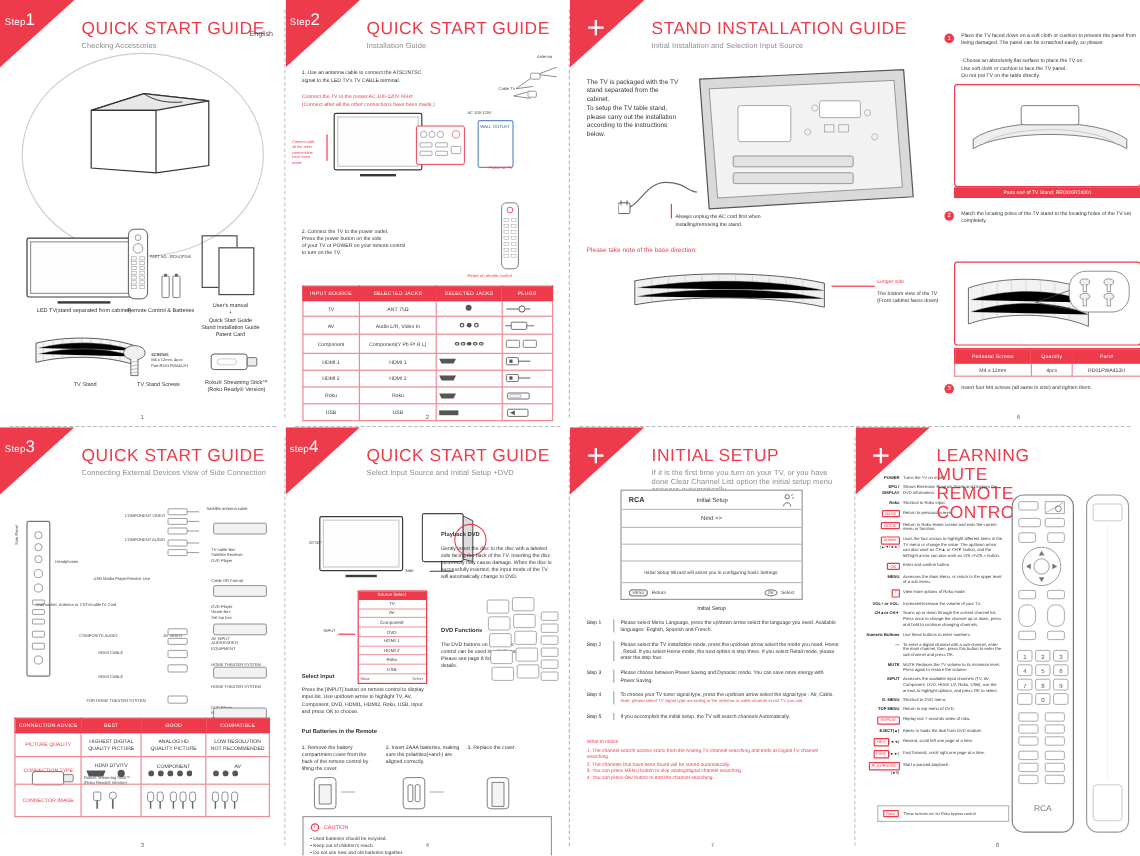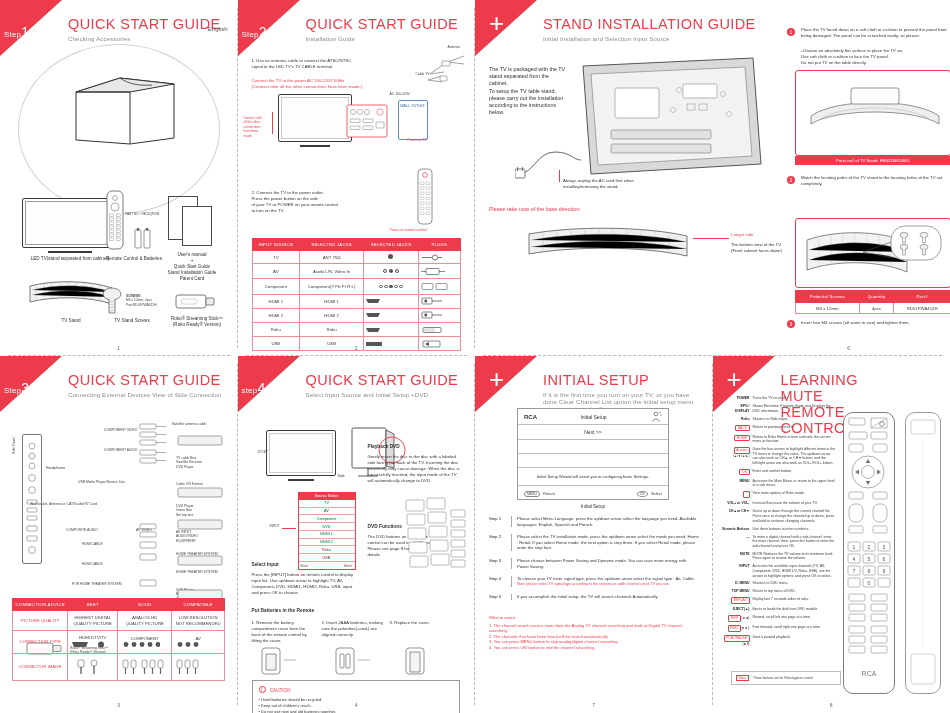--- a/index.html
+++ b/index.html
@@ -9,21 +9,21 @@
     grid-template-columns:repeat(4,237.5px); grid-template-rows:356px 357px; }
   .panel { position:relative; overflow:hidden; padding:0; }
   .panel.sep-r::after { content:""; position:absolute; right:0; top:8px; bottom:8px;
     border-right:1px dashed #b9b9b9; }
   .panel.sep-b::before { content:""; position:absolute; left:8px; right:8px; bottom:0;
     border-bottom:1px dashed #b9b9b9; }
 
   
   .corner { position:absolute; left:0; top:0; width:0; height:0;
     border-top:56px solid #ee3b4b; border-right:62px solid transparent; }
-  .corner-step { position:absolute; left:4px; top:24px; color:#fff;
+  .corner-step { position:absolute; left:4px; top:8px; color:#fff;
     font-size:8px; letter-spacing:.2px; }
   .corner-step b { font-size:14px; font-weight:400; }
   .plus { position:absolute; left:14px; top:14px; color:#fff; font-size:26px;
     line-height:18px; font-weight:300; }
   .hdr { position:absolute; left:68px; top:16px; }
   .hdr h1 { color:#ee3b4b; font-size:14.5px; font-weight:400; letter-spacing:.4px;
     line-height:16px; white-space:nowrap; }
   .hdr h2 { color:#8c8c8c; font-size:6.2px; font-weight:400; margin-top:3px;
     letter-spacing:.1px; }
   .hdr.two h1 { white-space:normal; width:120px; }

